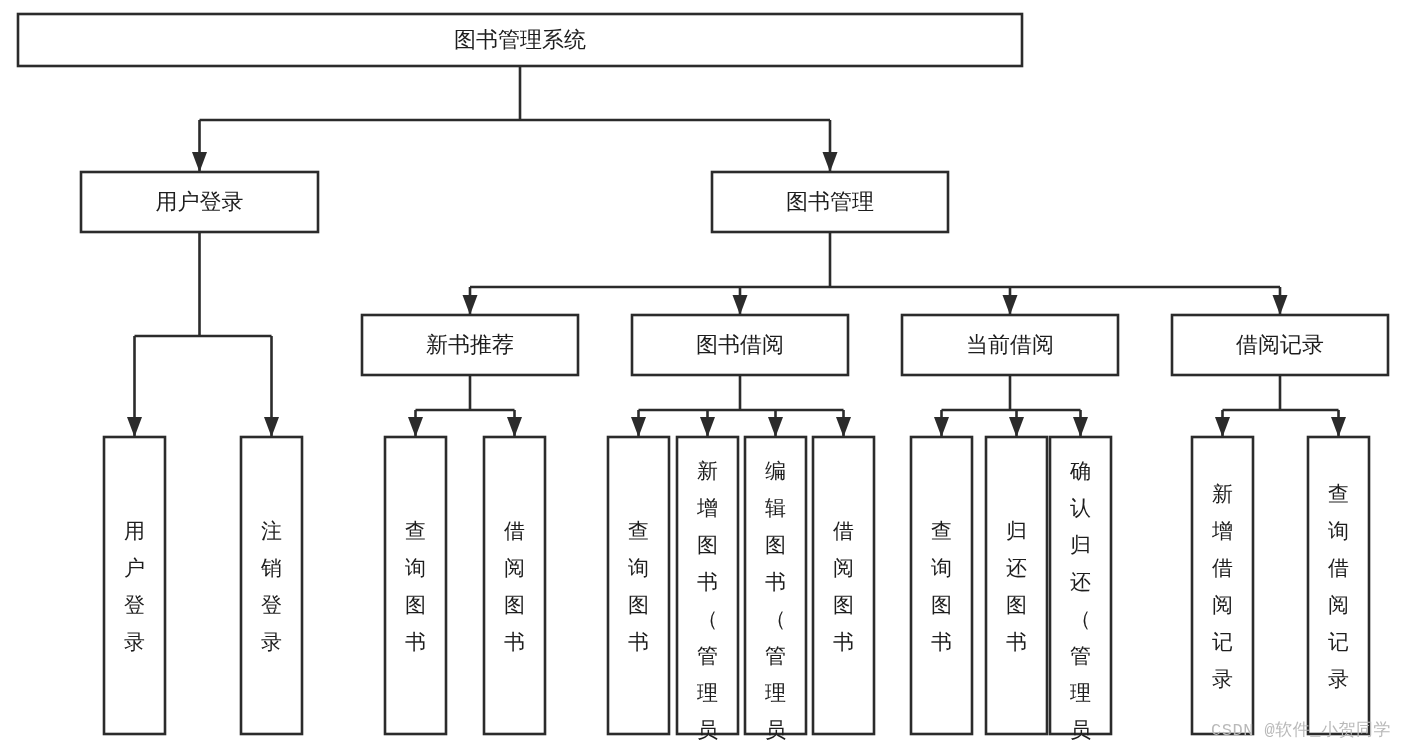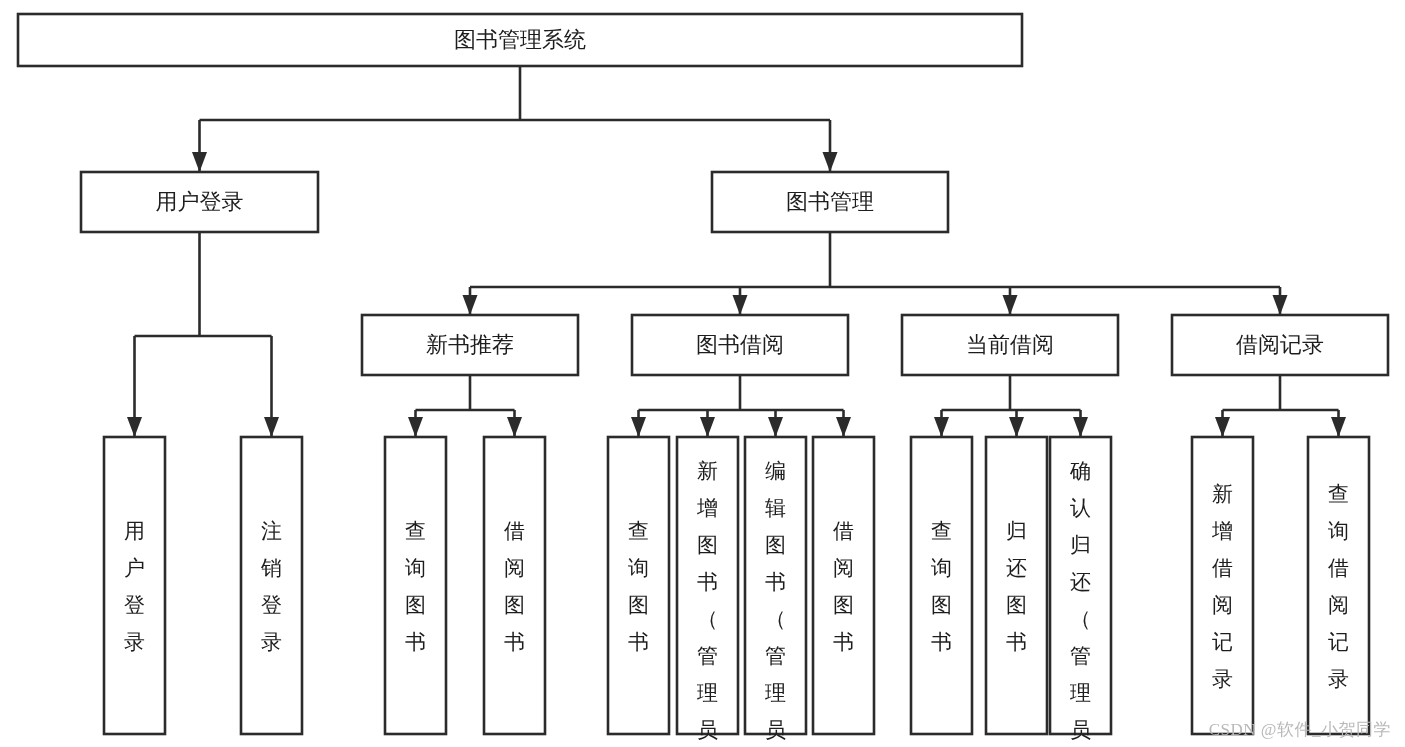--- a/index.html
+++ b/index.html
@@ -53,21 +53,21 @@
   .node-label-v {
     font-family: "Liberation Sans", "DejaVu Sans", sans-serif;
     font-size: 21px;
     fill: #1d1d1d;
     text-anchor: middle;
   }
   .watermark-text {
     position: absolute;
     right: 14px;
     bottom: 6px;
-    font-family: Liberation Serif, serif;
+    font-family: Liberation Mono, monospace;
     font-size: 17px;
     color: #b9b9b9;
     letter-spacing: 0.5px;
     white-space: nowrap;
     user-select: none;
   }
 </style>
 </head>
 <body>
 

